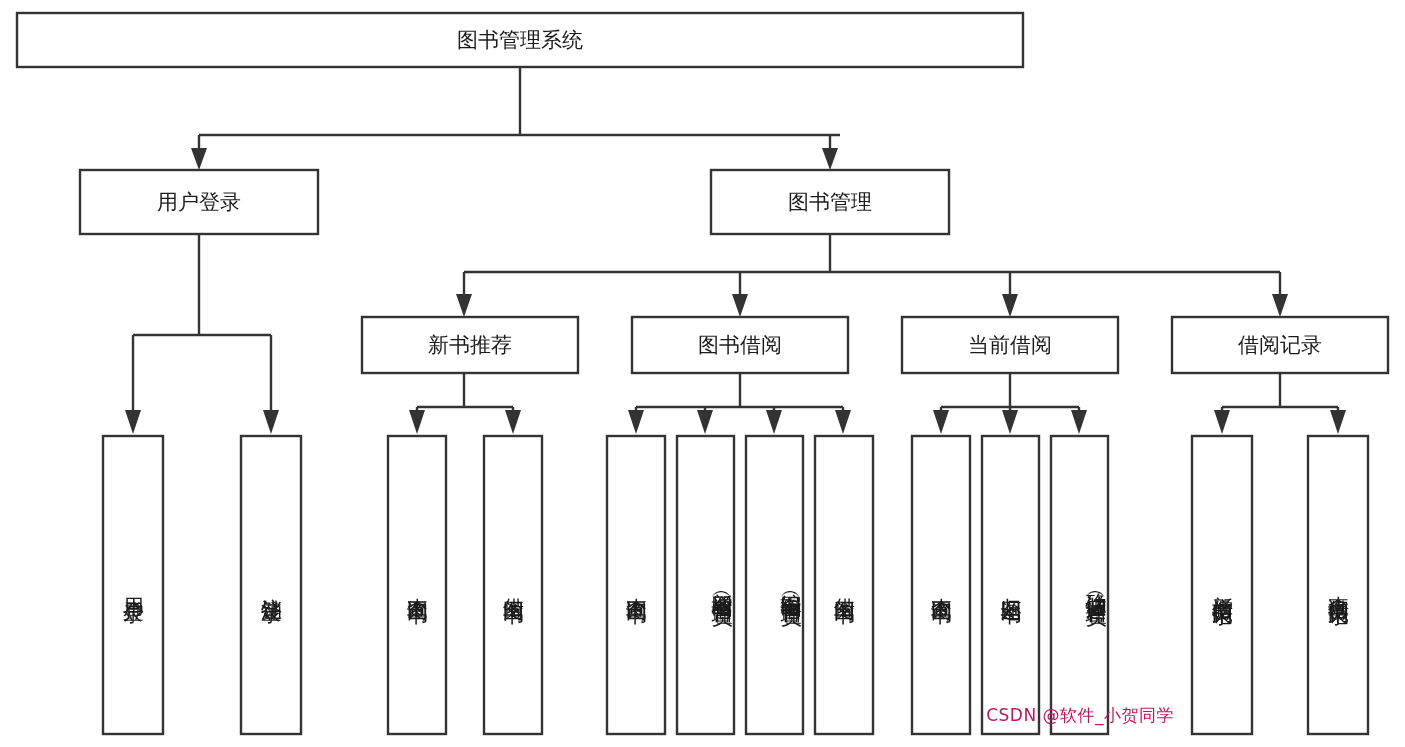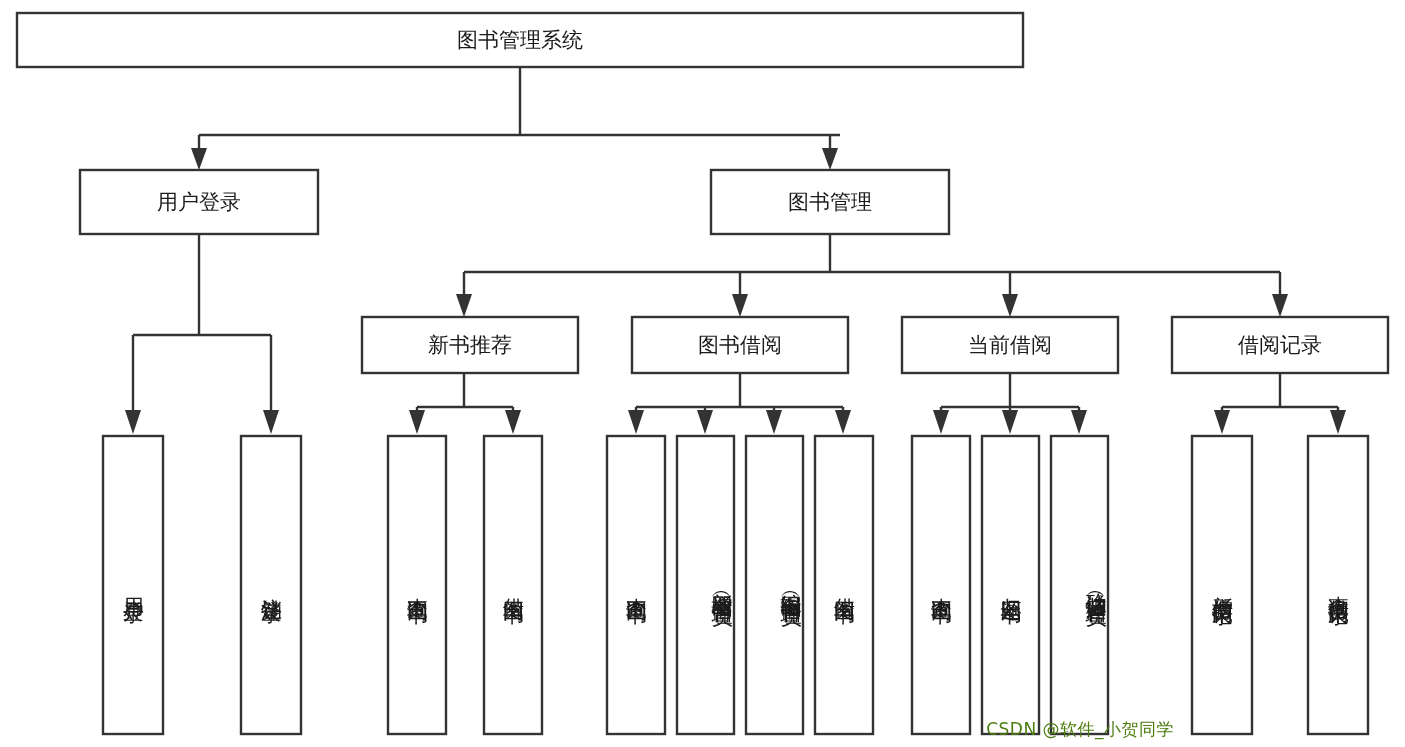--- a/index.html
+++ b/index.html
@@ -60,24 +60,24 @@
     color: #1b1b1b;
     letter-spacing: 2px;
     white-space: nowrap;
     text-align: center;
     pointer-events: none;
     user-select: none;
   }
   .watermark {
     position: absolute;
     right: 6px;
-    bottom: 6px;
+    bottom: 20px;
     font-family: "DejaVu Sans", "Liberation Sans", sans-serif;
     font-size: 17px;
-    color: #4d7c0f;
+    color: #be185d;
     white-space: nowrap;
     letter-spacing: 0.5px;
   }
 </style>
 </head>
 <body>
 
 <div id="diagram-root">
 
   <svg id="flow" viewBox="0 0 1405 747">

